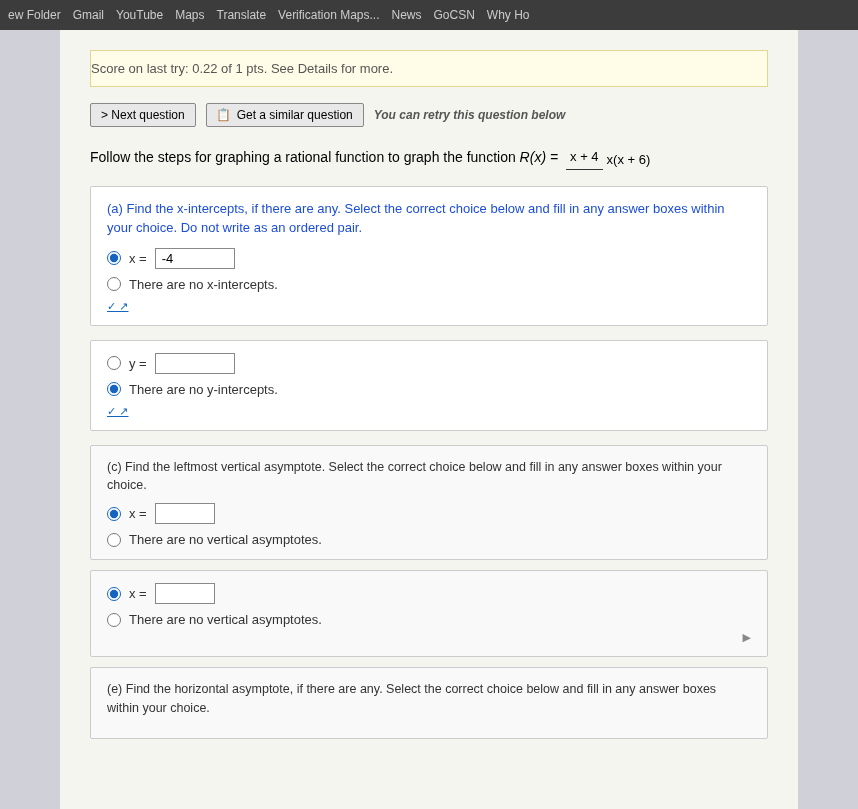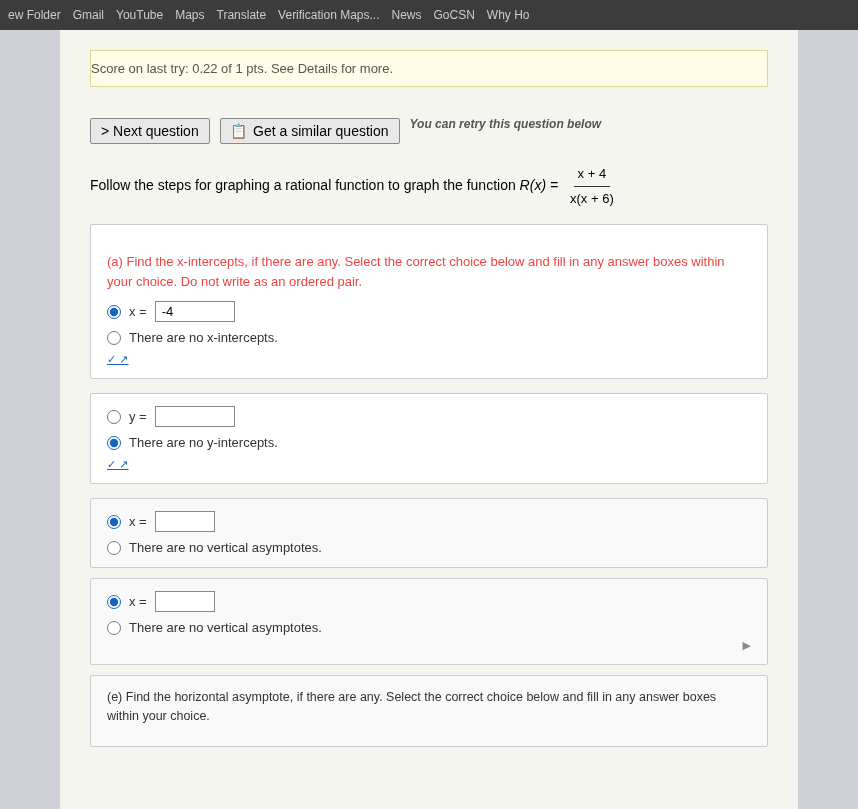--- a/index.html
+++ b/index.html
@@ -48,46 +48,45 @@
       display: flex;
       align-items: center;
       gap: 10px;
       margin-bottom: 6px;
     }
 
     .btn {
       border: 1px solid #888;
       background: #e8e8e8;
       padding: 4px 10px;
-      font-size: 14px;
+      font-size: 12px;
       cursor: pointer;
       border-radius: 2px;
       display: flex;
       align-items: center;
       gap: 5px;
-      margin-top: 15px;
     }
 
     .retry-note {
       font-size: 12px;
       color: #555;
       font-style: italic;
       font-weight: bold;
     }
 
     .problem-statement {
       margin: 20px 0 16px 0;
       font-size: 14px;
       line-height: 1.5;
       color: #000000;
     }
 
     .fraction {
       display: inline-flex;
-      flex-direction: column;
+      flex-direction: row;
       align-items: center;
       vertical-align: middle;
       margin: 0 4px;
       font-size: 13px;
     }
     .fraction .numerator {
       border-bottom: 1px solid #333;
       padding: 0 4px 2px 4px;
       font-size: 13px;
     }
@@ -99,24 +98,23 @@
     .question-block {
       border: 1px solid #ccc;
       background: #fff;
       padding: 12px 16px;
       margin-bottom: 14px;
       border-radius: 2px;
     }
 
     .question-label {
       font-size: 13px;
-      color: #ef4444;
+      color: #1d4ed8;
       margin-bottom: 10px;
       line-height: 1.5;
-      margin-top: 15px;
     }
 
     .radio-group {
       display: flex;
       flex-direction: column;
       gap: 8px;
     }
 
     .radio-item {
       display: flex;
@@ -257,20 +255,21 @@
         <input type="radio" name="part-b" checked="" style="">
         <span>There are no y-intercepts.</span>
       </div>
     </div>
     <div class="check-row">
       <button class="check-btn">✓ ↗</button>
     </div>
   </div>
 
   <div class="sub-question">
+    <div class="sub-label">(c) Find the leftmost vertical asymptote. Select the correct choice below and fill in any answer boxes within your choice.</div>
     <div class="radio-group">
       <div class="radio-item">
         <input type="radio" name="part-c" checked="" style="">
         <span>x =</span>
         <input type="text" class="answer-input-small" value="" style="">
       </div>
       <div class="radio-item">
         <input type="radio" name="part-c" style="">
         <span>There are no vertical asymptotes.</span>
       </div>

